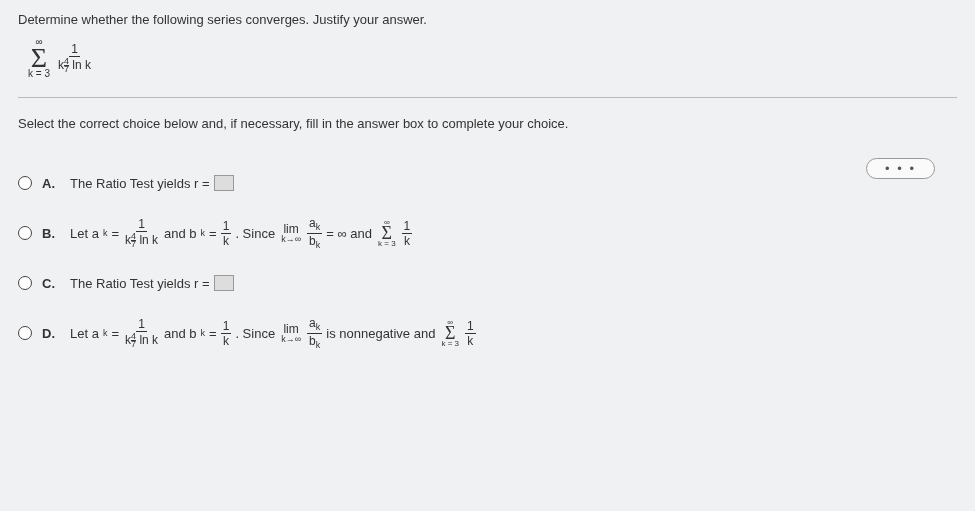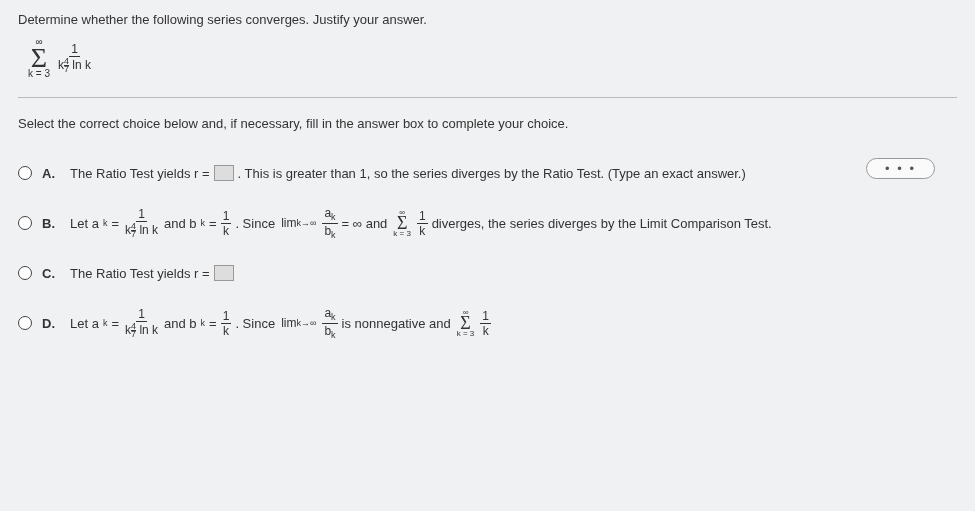--- a/index.html
+++ b/index.html
@@ -22,38 +22,38 @@
     .frac { display: inline-flex; flex-direction: column; align-items: center; line-height: 1; vertical-align: middle; }
     .frac .num { border-bottom: 1px solid #333; padding: 0 2px 1px; font-size: 12px;}
     .frac .den { padding: 1px 2px 0; font-size: 12px;}
     .exp { font-size: 9px; vertical-align: super; display:inline-flex; flex-direction:column; align-items:center; line-height:0.8;}
     hr.divider { border: none; border-top: 1px solid #bbb; margin: 8px 0 16px; }
     .more-btn {
       position: absolute; right: 40px; top: 158px;
       border: 1px solid #999; border-radius: 12px; padding: 2px 18px;
       font-size: 13px; color: #555; background: #fafafa; letter-spacing: 2px;
     }
-    .instruct { margin: 18px 0 24px; }
+    .instruct { margin: 18px 0 34px; }
     .choice { display: flex; align-items: center; gap: 10px; margin: 14px 0; min-height: 36px;}
     .radio {
       width: 14px; height: 14px; border: 1.5px solid #444; border-radius: 50%;
       flex-shrink: 0; background: #fff;
     }
     .choice-label { font-weight: bold; flex-shrink: 0; width: 18px;}
     .choice-body { display: flex; align-items: center; flex-wrap: wrap; gap: 4px; }
     .ans-box {
       display: inline-block; width: 20px; height: 16px;
       background: #ddd; border: 1px solid #999; vertical-align: middle;
     }
     .mini-sigma { display: inline-flex; flex-direction: column; align-items: center; line-height: 0.8; margin: 0 2px; vertical-align: middle;}
     .mini-sigma .t { font-size: 8px; }
     .mini-sigma .s { font-size: 18px; font-family:'Times New Roman', serif;}
     .mini-sigma .b { font-size: 8px; }
     .sub { font-size: 9px; vertical-align: sub; }
-    .lim-block { display:inline-flex; flex-direction:row; align-items:center; line-height:0.9; font-size:12px; margin:0 2px; vertical-align:middle;}
+    .lim-block { display:inline-flex; flex-direction:column; align-items:center; line-height:0.9; font-size:12px; margin:0 2px; vertical-align:middle;}
     .lim-block .under { font-size: 9px; }
   </style>
 </head>
 <body>
 
 <div class="question">Determine whether the following series converges. Justify your answer.</div>
 
 <div class="series-display">
   <span class="sigma-block">
     <span class="sigma-top">∞</span>
@@ -76,21 +76,20 @@
 <div class="more-btn">• • •</div>
 
 <div class="instruct">Select the correct choice below and, if necessary, fill in the answer box to complete your choice.</div>
 
 <div class="choice">
   <span class="radio"></span>
   <span class="choice-label">A.</span>
   <span class="choice-body">
     <span>The Ratio Test yields r =</span>
     <span class="ans-box"></span>
-    <span>. This is greater than 1, so the series diverges by the Ratio Test. (Type an exact answer.)</span>
   </span>
 </div>
 
 <div class="choice">
   <span class="radio"></span>
   <span class="choice-label">B.</span>
   <span class="choice-body">
     <span>Let a</span>
       <span class="sub">k</span>
       <span> = </span>
@@ -120,21 +119,20 @@
     <span> = ∞ and </span>
     <span class="mini-sigma">
         <span class="t">∞</span>
         <span class="s">Σ</span>
         <span class="b">k = 3</span>
       </span>
     <span class="frac">
         <span class="num">1</span>
         <span class="den">k</span>
       </span>
-    <span> diverges, the series diverges by the Limit Comparison Test.</span>
   </span>
 </div>
 
 <div class="choice">
   <span class="radio"></span>
   <span class="choice-label">C.</span>
   <span class="choice-body">
     <span>The Ratio Test yields r =</span>
     <span class="ans-box"></span>
   </span>

